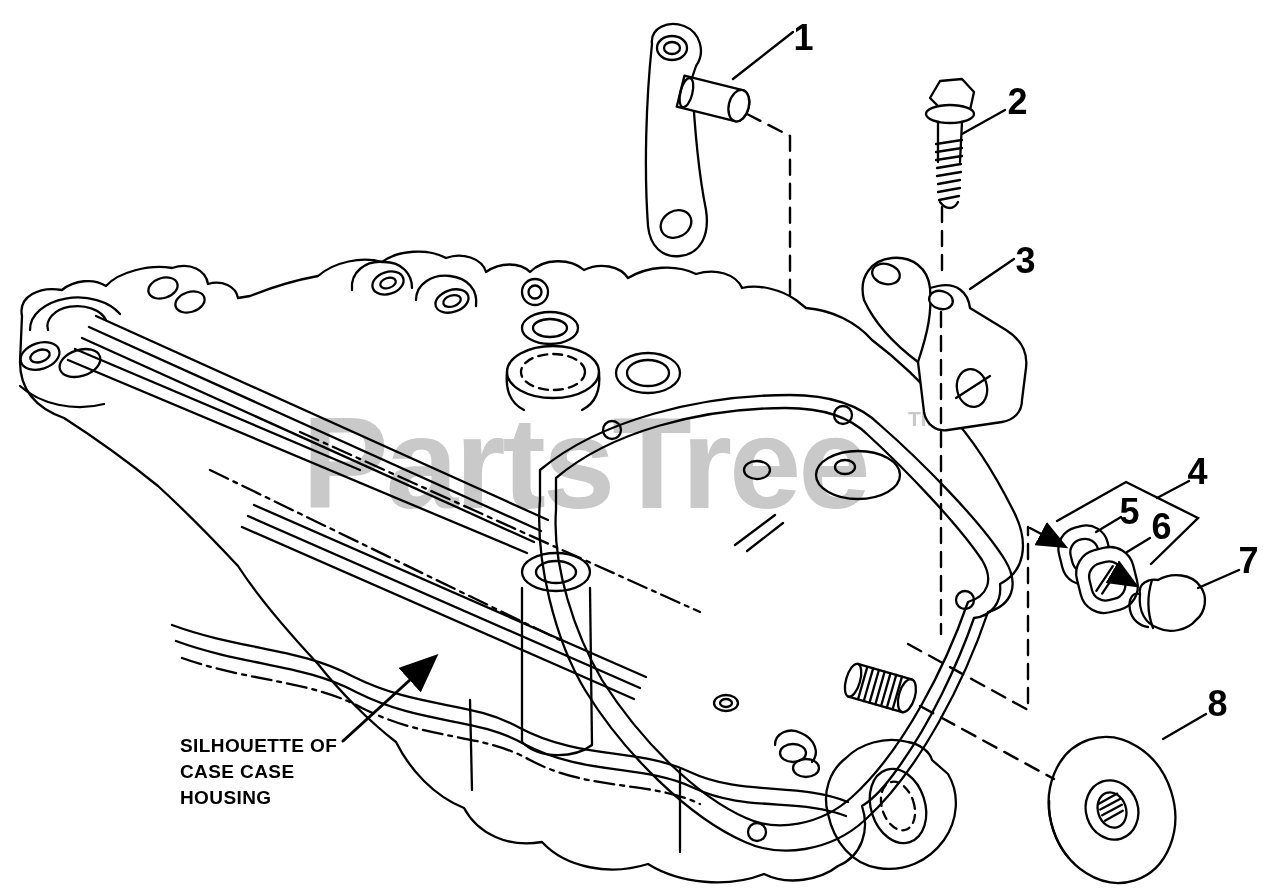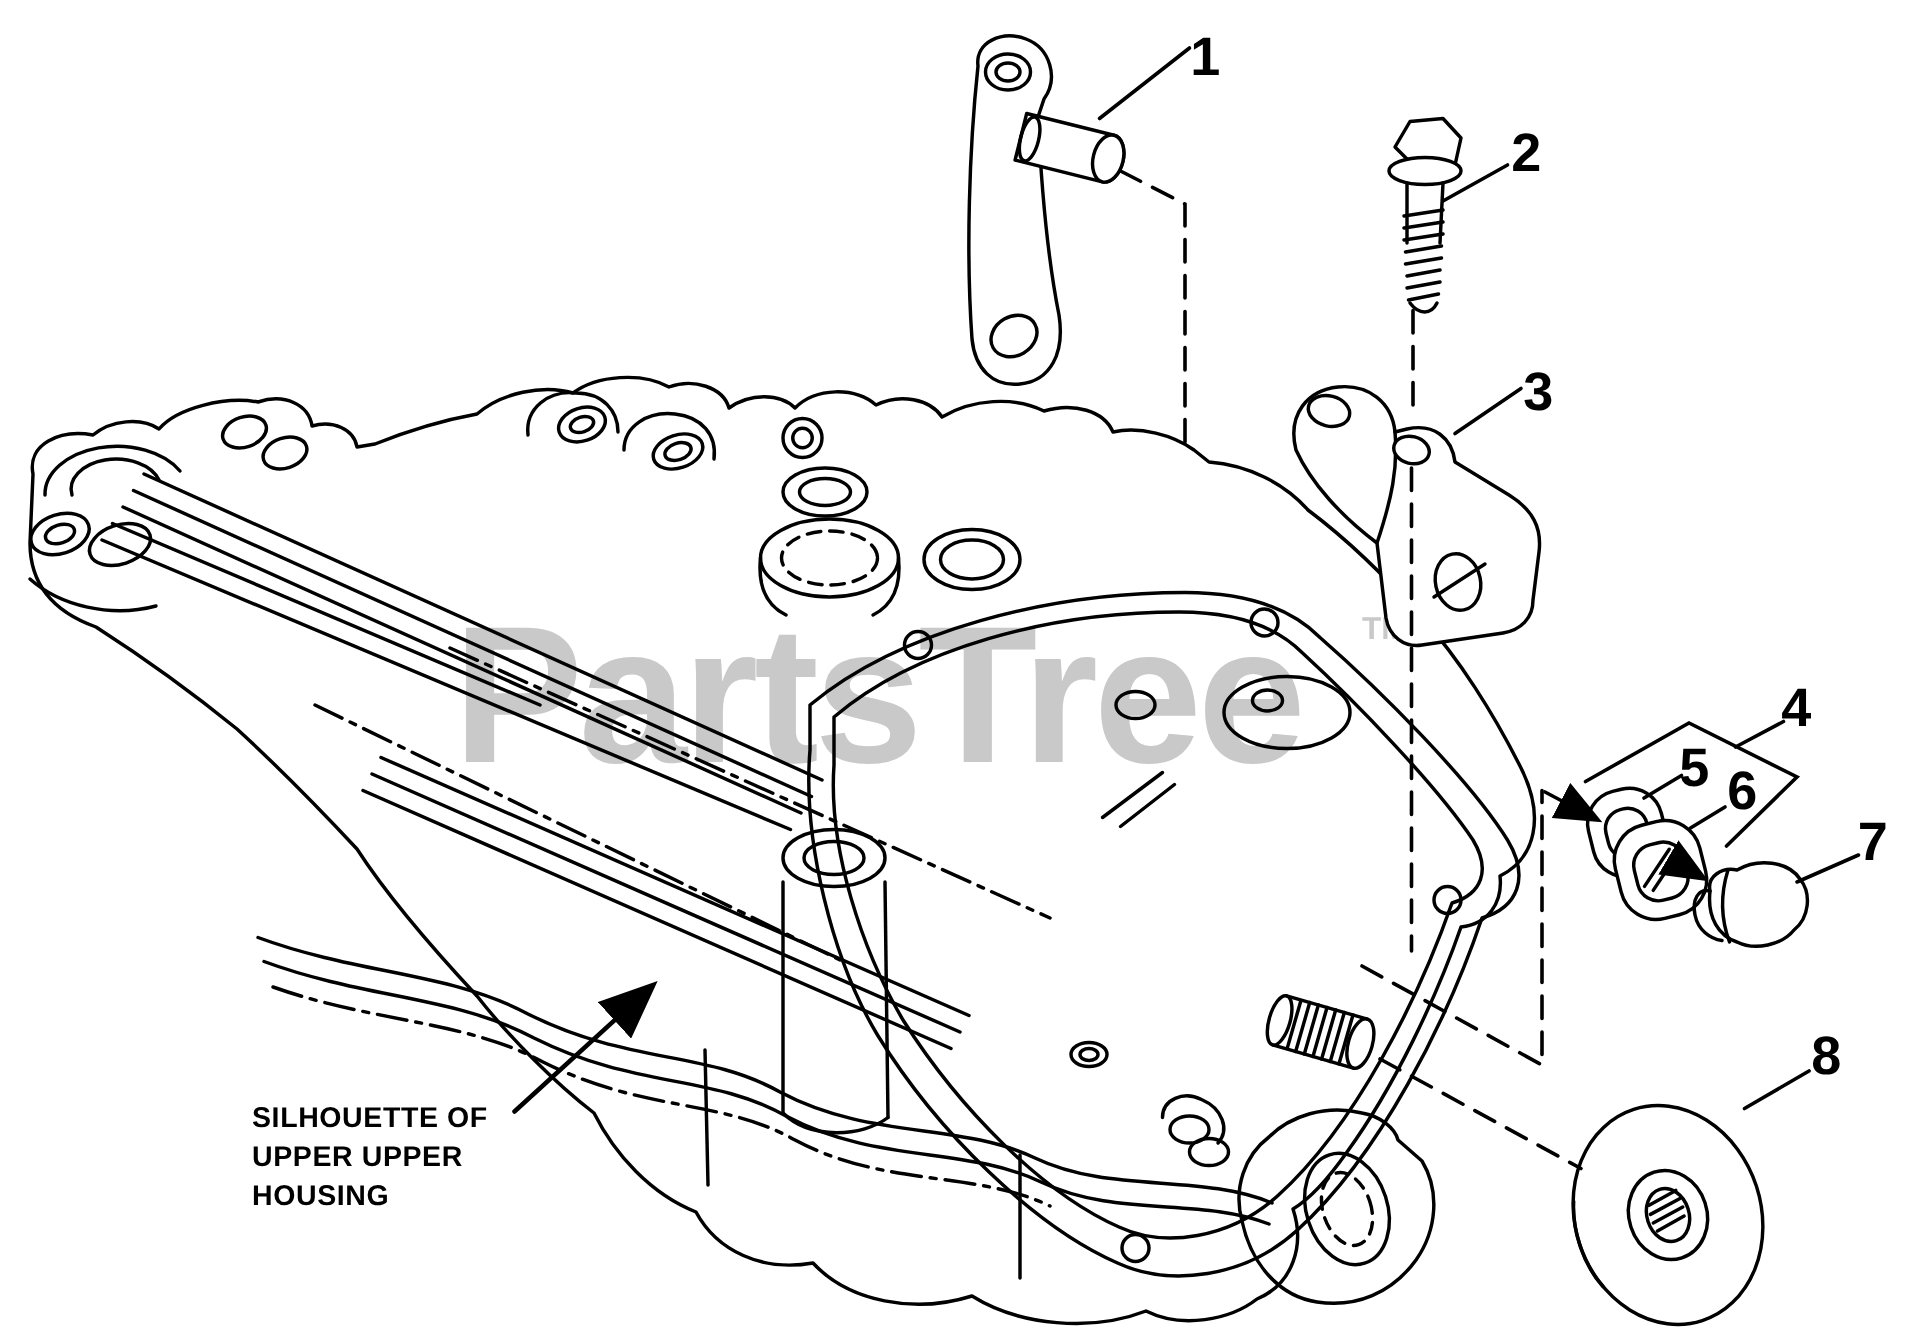--- a/index.html
+++ b/index.html
@@ -2,21 +2,21 @@
 <html><head>
 <meta charset="utf-8">
 <style>
   html,body{margin:0;padding:0;background:#ffffff;}
   .stage{position:relative;width:1280px;height:896px;background:#ffffff;overflow:hidden;
          font-family:"Liberation Sans",sans-serif;}
   .stage svg{position:absolute;left:0;top:0;}
   .callout{position:absolute;transform:translate(-50%,-50%);
            font:bold 36px "Liberation Sans",sans-serif;color:#000;letter-spacing:-1px;
            cursor:pointer;user-select:none;}
-  .note{position:absolute;left:168px;top:733px;color:#000;
+  .note{position:absolute;left:180px;top:733px;color:#000;
         font:bold 19px/26px "Liberation Sans",sans-serif;letter-spacing:.4px;white-space:nowrap;}
   .note span{display:block;}
 </style>
 </head>
 <body>
 
 <div class="stage">
 
 <svg width="1280" height="896" viewBox="0 0 1280 896">
   <defs>
@@ -254,17 +254,17 @@
 <span class="callout" style="left:1017px;top:102px">2</span>
 <span class="callout" style="left:1025px;top:261px">3</span>
 <span class="callout" style="left:1197px;top:472px">4</span>
 <span class="callout" style="left:1129px;top:512px">5</span>
 <span class="callout" style="left:1161px;top:527px">6</span>
 <span class="callout" style="left:1248px;top:561px">7</span>
 <span class="callout" style="left:1217px;top:704px">8</span>
 
 <div class="note">
   <span>SILHOUETTE OF</span>
-  <span>UPPER UPPER</span>
+  <span>CASE CASE</span>
   <span>HOUSING</span>
 </div>
 
 </div>
 
 </body></html>

